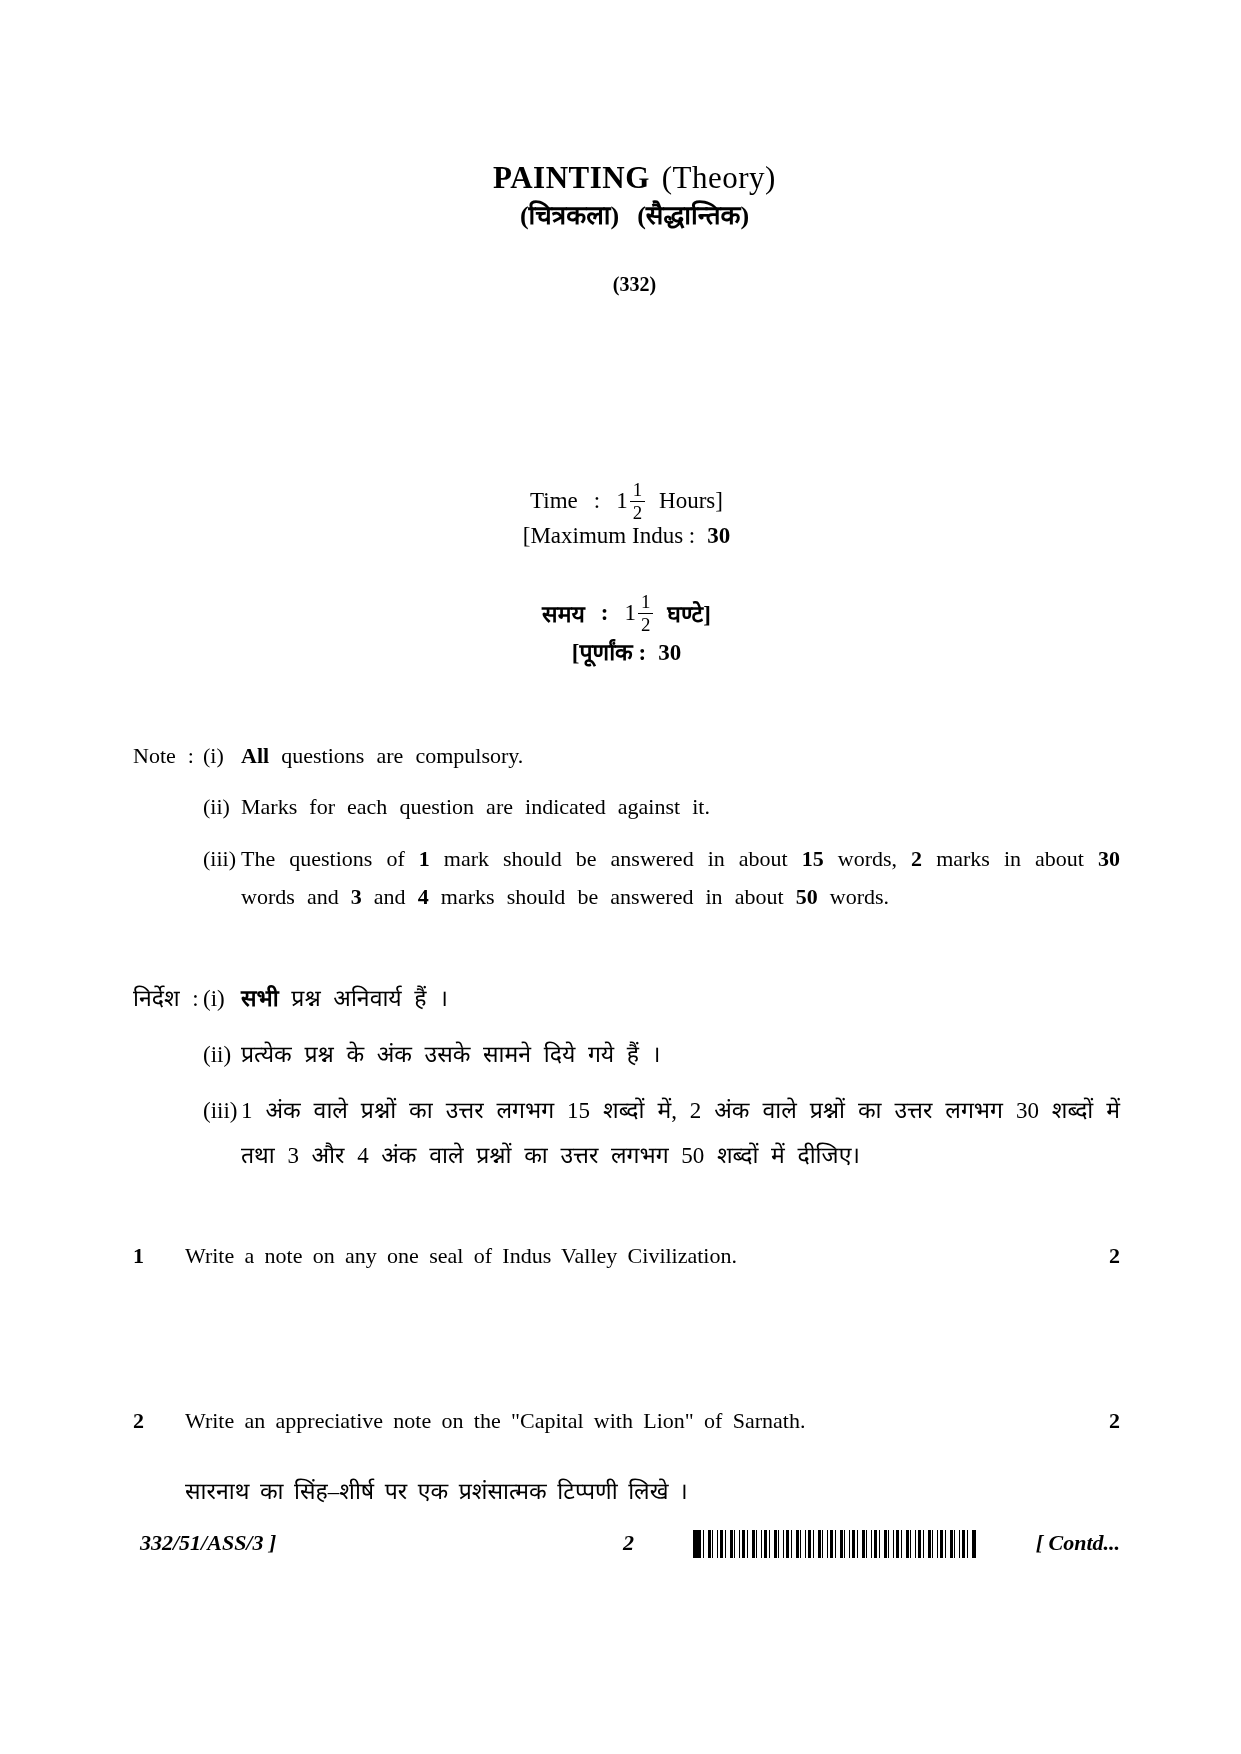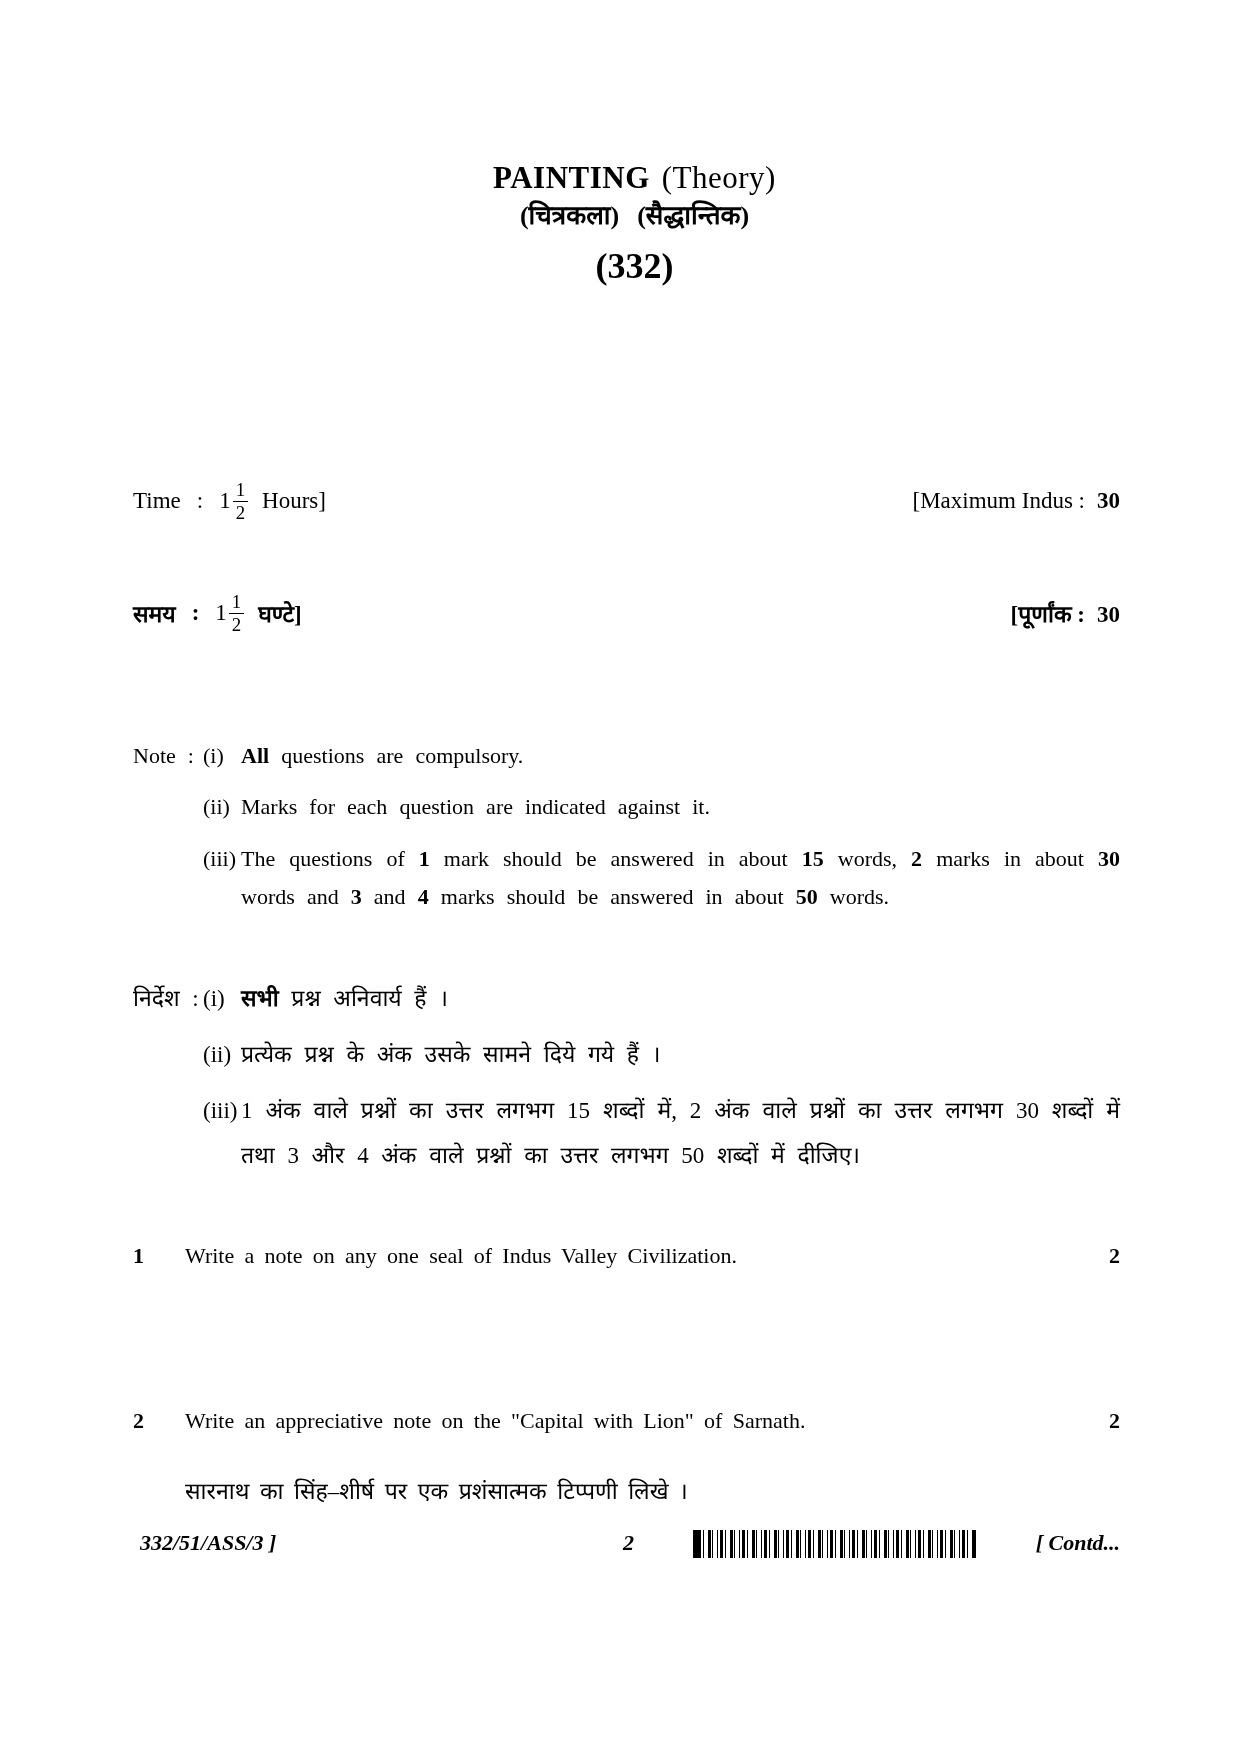--- a/index.html
+++ b/index.html
@@ -13,27 +13,28 @@
   }
   .b { font-weight:bold; }
 
   
   .title-block { position:absolute; top:160px; left:0; right:0; text-align:center; padding-left:28px; }
   .title-line { font-size:31px; letter-spacing:0.5px; }
   .title-line .main { font-weight:bold; }
   .title-line .suffix { font-weight:normal; margin-left:12px; }
   .subtitle-line { font-size:26px; font-weight:bold; }
   .subtitle-line span + span { margin-left:18px; }
-  .code-line { margin-top:13px; font-size:36px; font-weight:bold; }
+  .code-line { margin-top:41px; font-size:20px; font-weight:bold; }
 
   
   .meta-row {
     position:absolute; left:133px; right:121px;
     display:flex; justify-content:space-between; align-items:center;
     font-size:23px;
+    flex-direction:column;
   }
   .meta-left { display:flex; align-items:center; }
   .meta-left .colon { margin:0 16px; }
   .meta-left .unit { margin-left:14px; }
   .meta-right .value { font-weight:bold; margin-left:12px; }
   .meta-hi .lbl, .meta-hi .unit { font-weight:bold; }
   .meta-hi .meta-right { font-weight:bold; }
 
   .mixed { display:inline-flex; align-items:center; }
   .frac { display:inline-block; text-align:center; font-size:0.82em; line-height:1.05; margin-left:2px; }

